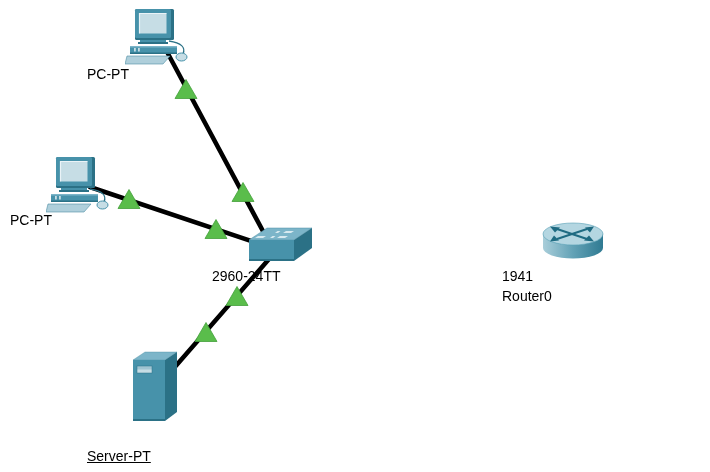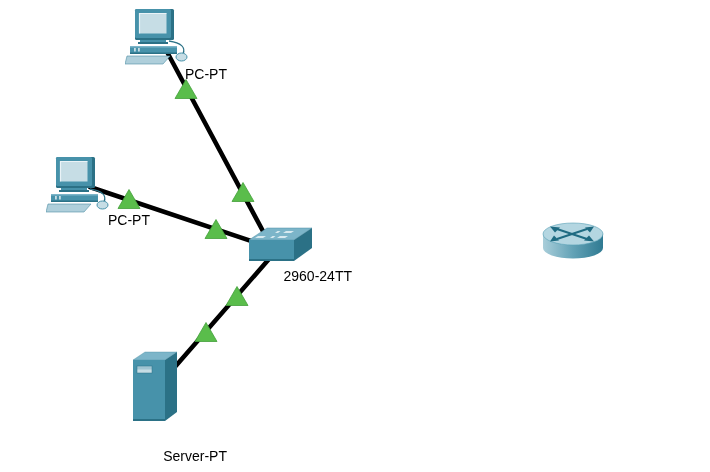--- a/index.html
+++ b/index.html
@@ -1,39 +1,43 @@
 <!DOCTYPE html>
 <html><head>
 <meta charset="utf-8">
 <style>
   html,body{margin:0;padding:0;background:#ffffff;}
   body{width:710px;height:472px;font-family:"Liberation Sans",sans-serif;}
   .workspace{position:relative;width:710px;height:472px;background:#ffffff;overflow:hidden;}
-  .dlabel{position:absolute;z-index:1;width:140px;text-align:right;font-size:14px;line-height:20px;color:#000;}
+  .dlabel{position:absolute;z-index:1;width:140px;text-align:left;font-size:14px;line-height:20px;color:#000;}
   .wires{position:absolute;left:0;top:0;z-index:2;}
   .wires line{stroke-width:4.5;stroke-linecap:round;}
   .wires polygon.tri{stroke:#43A03A;stroke-width:0.8;}
   .device{position:absolute;z-index:3;}
   .device svg{display:block;}
 </style>
 </head>
 <body>
 
 <div class="workspace">
 
   <div class="dlabel" style="left:87px;top:64px;">
     <div>PC-PT</div>
   </div>
   <div class="dlabel" style="left:10px;top:210px;">
     <div>PC-PT</div>
   </div>
   <div class="dlabel" style="left:212px;top:266px;">
     <div>2960-24TT</div>
   </div>
-  <div class="dlabel" style="left:87px;top:446px;">
+  <div class="dlabel" style="left:502px;top:266px;">
+    <div>1941</div>
+    <div>Router0</div>
+  </div>
+  <div class="dlabel" style="left:87px;top:446px;text-decoration:underline;">
     <div>Server-PT</div>
   </div>
 
   <svg class="wires" width="710" height="472">
     <line x1="166" y1="50" x2="272" y2="248" stroke="#000000"></line>
     <line x1="90" y1="187" x2="260" y2="244" stroke="#000000"></line>
     <line x1="269" y1="259" x2="174" y2="368" stroke="#000000"></line>
 
     <polygon class="tri" points="186,79.5 197,98.5 175,98.5" fill="#5ABD4B"></polygon>
     <polygon class="tri" points="243,182.5 254,201.5 232,201.5" fill="#5ABD4B"></polygon>

